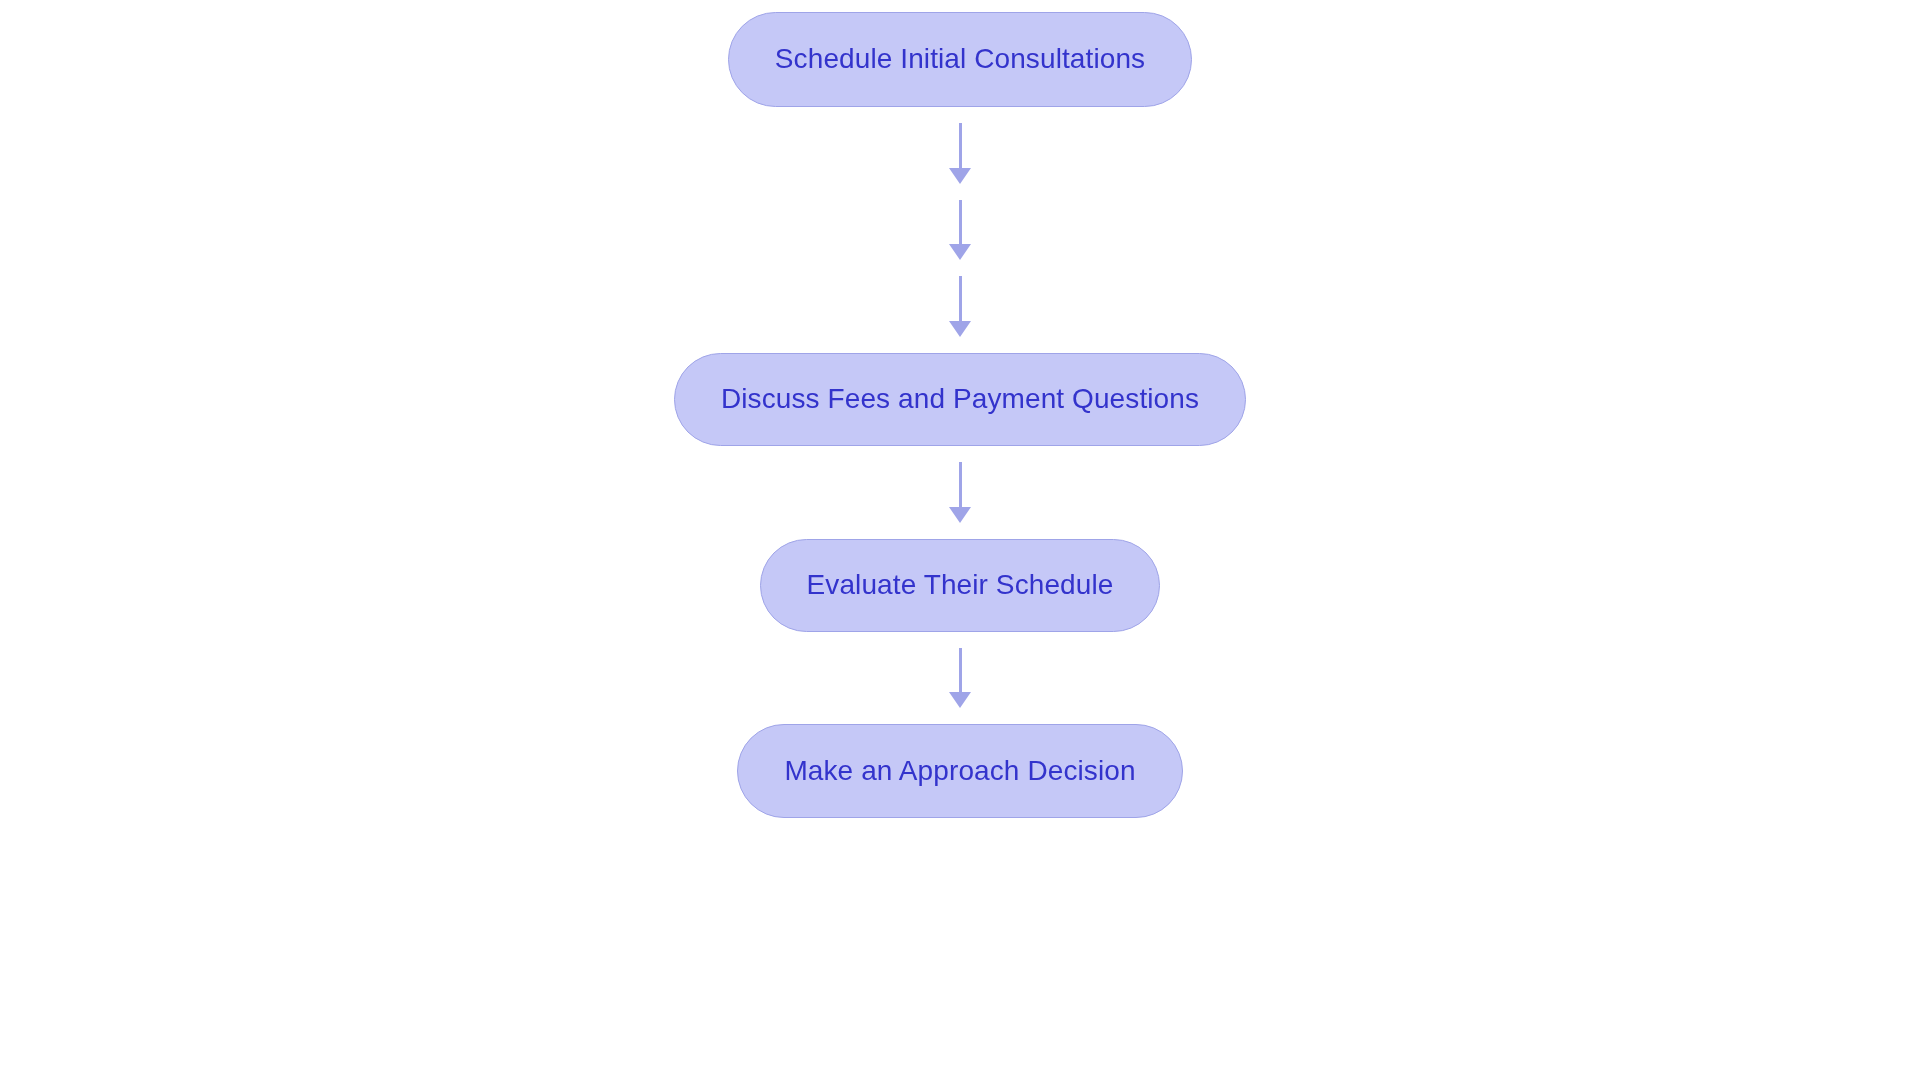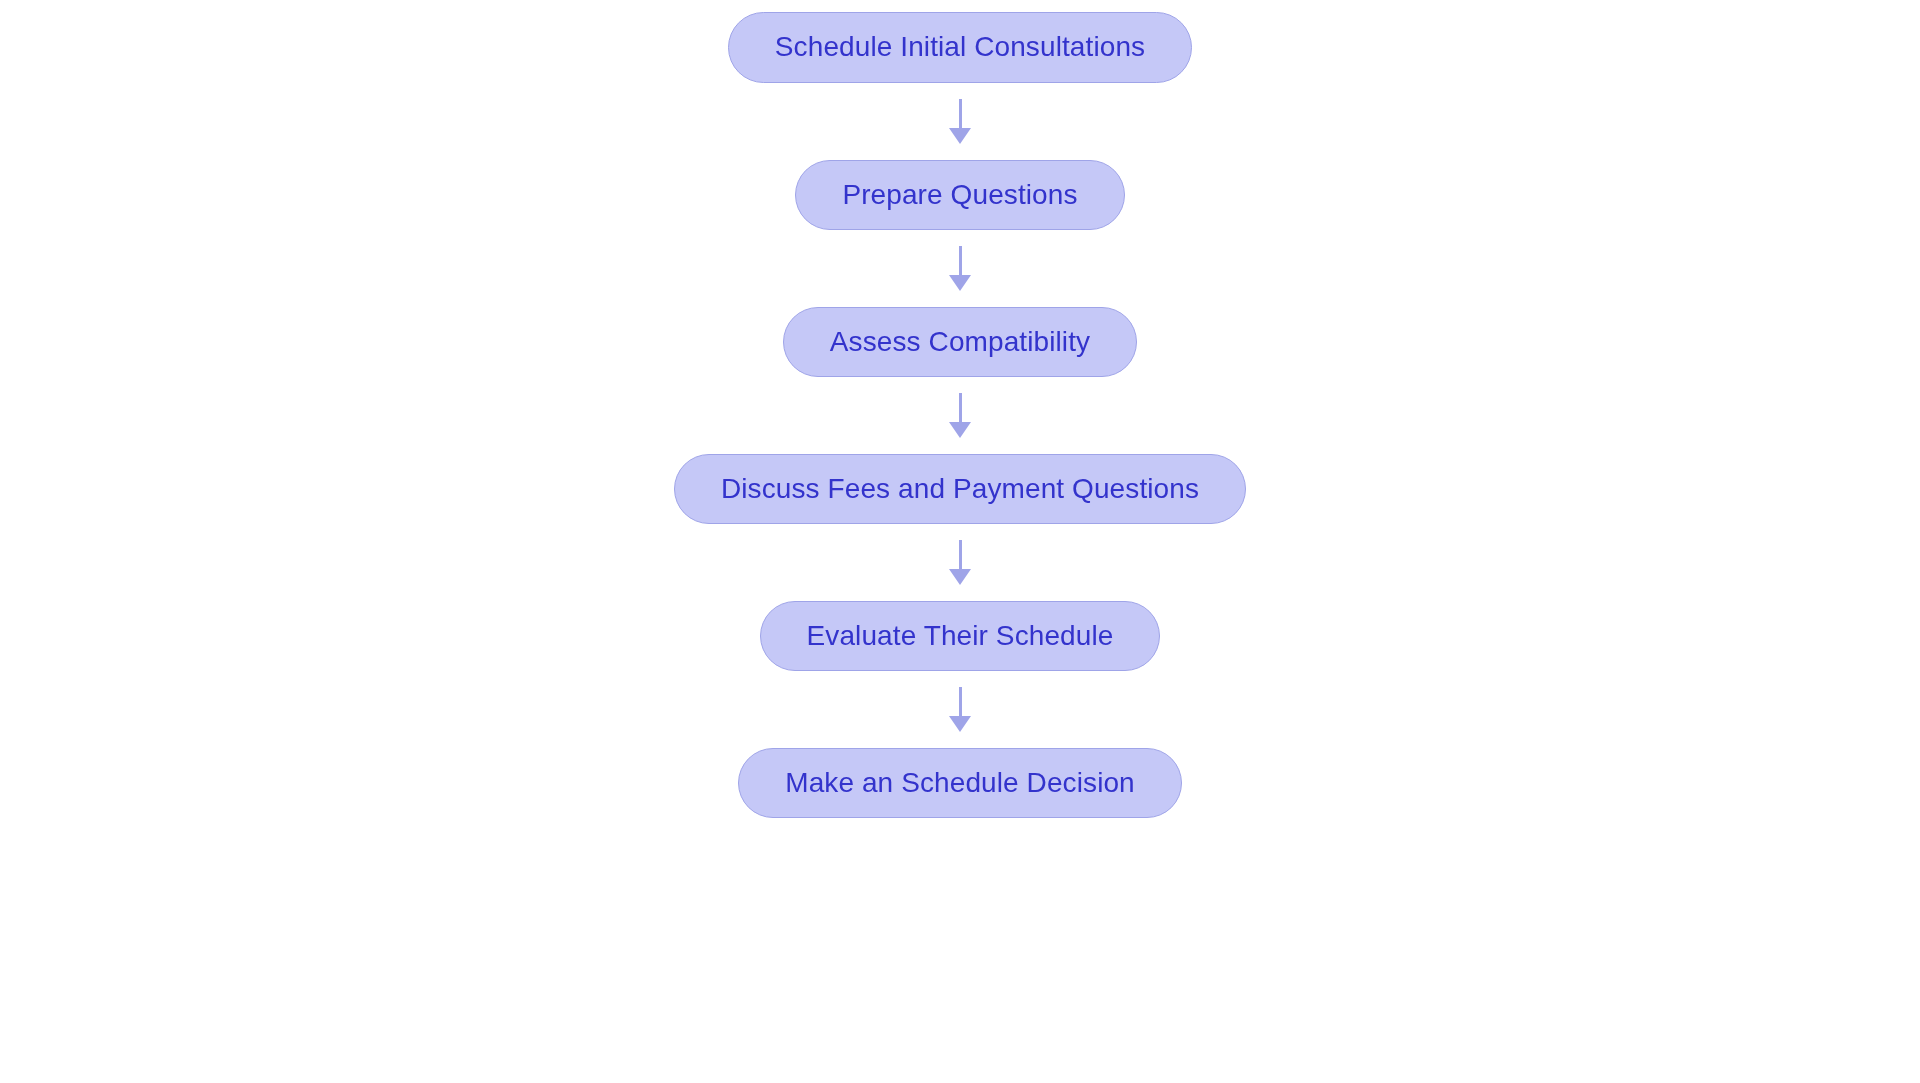--- a/index.html
+++ b/index.html
@@ -104,32 +104,26 @@
 
     <div class="node node-0">
       <span class="node-label">Schedule Initial Consultations</span>
     </div>
 
     <div class="connector connector-0">
       <div class="connector-line"></div>
       <div class="connector-head"></div>
     </div>
 
-    <div class="node node-1">
-      <span class="node-label">Prepare Questions</span>
-    </div>
 
     <div class="connector connector-1">
       <div class="connector-line"></div>
       <div class="connector-head"></div>
     </div>
 
-    <div class="node node-2">
-      <span class="node-label">Assess Compatibility</span>
-    </div>
 
     <div class="connector connector-2">
       <div class="connector-line"></div>
       <div class="connector-head"></div>
     </div>
 
     <div class="node node-3">
       <span class="node-label">Discuss Fees and Payment Questions</span>
     </div>
 
@@ -141,17 +135,17 @@
     <div class="node node-4">
       <span class="node-label">Evaluate Their Schedule</span>
     </div>
 
     <div class="connector connector-4">
       <div class="connector-line"></div>
       <div class="connector-head"></div>
     </div>
 
     <div class="node node-5">
-      <span class="node-label">Make an Schedule Decision</span>
+      <span class="node-label">Make an Approach Decision</span>
     </div>
 
   </div>
 </div>
 
 </body></html>

